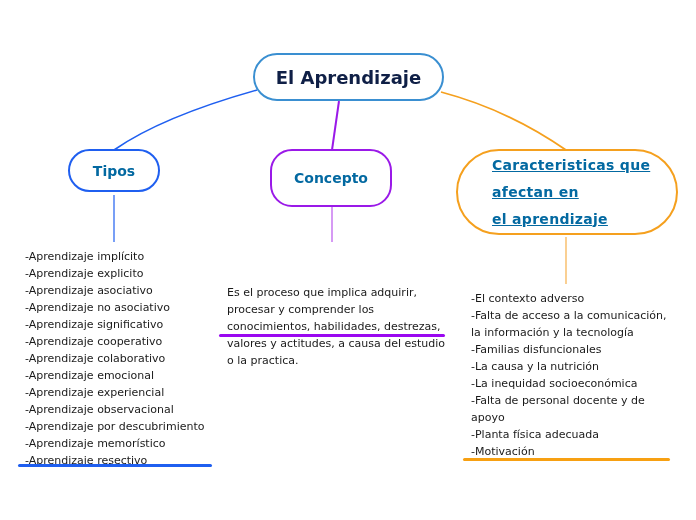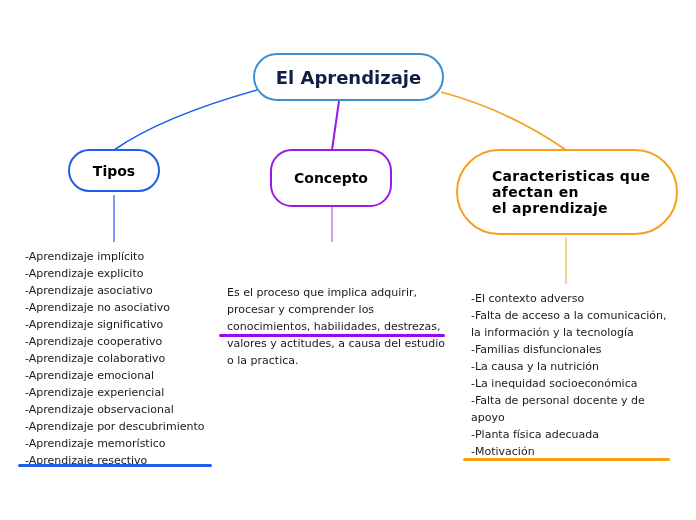--- a/index.html
+++ b/index.html
@@ -5,39 +5,39 @@
     html, body { margin: 0; padding: 0; }
     body {
       width: 696px; height: 520px; background: #ffffff;
       position: relative; overflow: hidden;
       font-family: "DejaVu Sans", sans-serif;
     }
     svg.lines { position: absolute; left: 0; top: 0; }
     .node {
       position: absolute; box-sizing: border-box; background: #ffffff;
       display: flex; align-items: center; justify-content: center;
-      font-weight: bold; color: #000000;
+      font-weight: bold; color: #0369a1;
     }
     .root {
       left: 253px; top: 53px; width: 191px; height: 48px;
       border: 2px solid #3a8fd1; border-radius: 24px;
       color: #0f1f46; font-size: 18px;
     }
     .tipos {
       left: 68px; top: 149px; width: 92px; height: 43px;
       border: 2px solid #1f5ff0; border-radius: 22px; font-size: 14px;
     }
     .concepto {
       left: 270px; top: 149px; width: 122px; height: 58px;
       border: 2px solid #9a19e8; border-radius: 22px; font-size: 14px;
     }
     .caract {
       left: 456px; top: 149px; width: 222px; height: 86px;
       border: 2px solid #f5a01e; border-radius: 43px; font-size: 14px;
-      justify-content: flex-start; padding-left: 34px; line-height: 16px;
+      justify-content: flex-start; padding-left: 34px; line-height: 27px; text-decoration: underline;
     }
     .caract .lbl { white-space: pre-line; letter-spacing: 0.3px; }
     .textblock {
       position: absolute; font-size: 11px; line-height: 17px; color: #1a1a1a;
       white-space: pre-line;
     }
     .tipos-list { left: 25px; top: 248px; width: 200px; }
     .concepto-text { left: 227px; top: 248px; width: 225px; margin-top: 36px; }
     .caract-list { left: 471px; top: 290px; width: 205px; }
     .bar { position: absolute; height: 3px; border-radius: 2px; }

